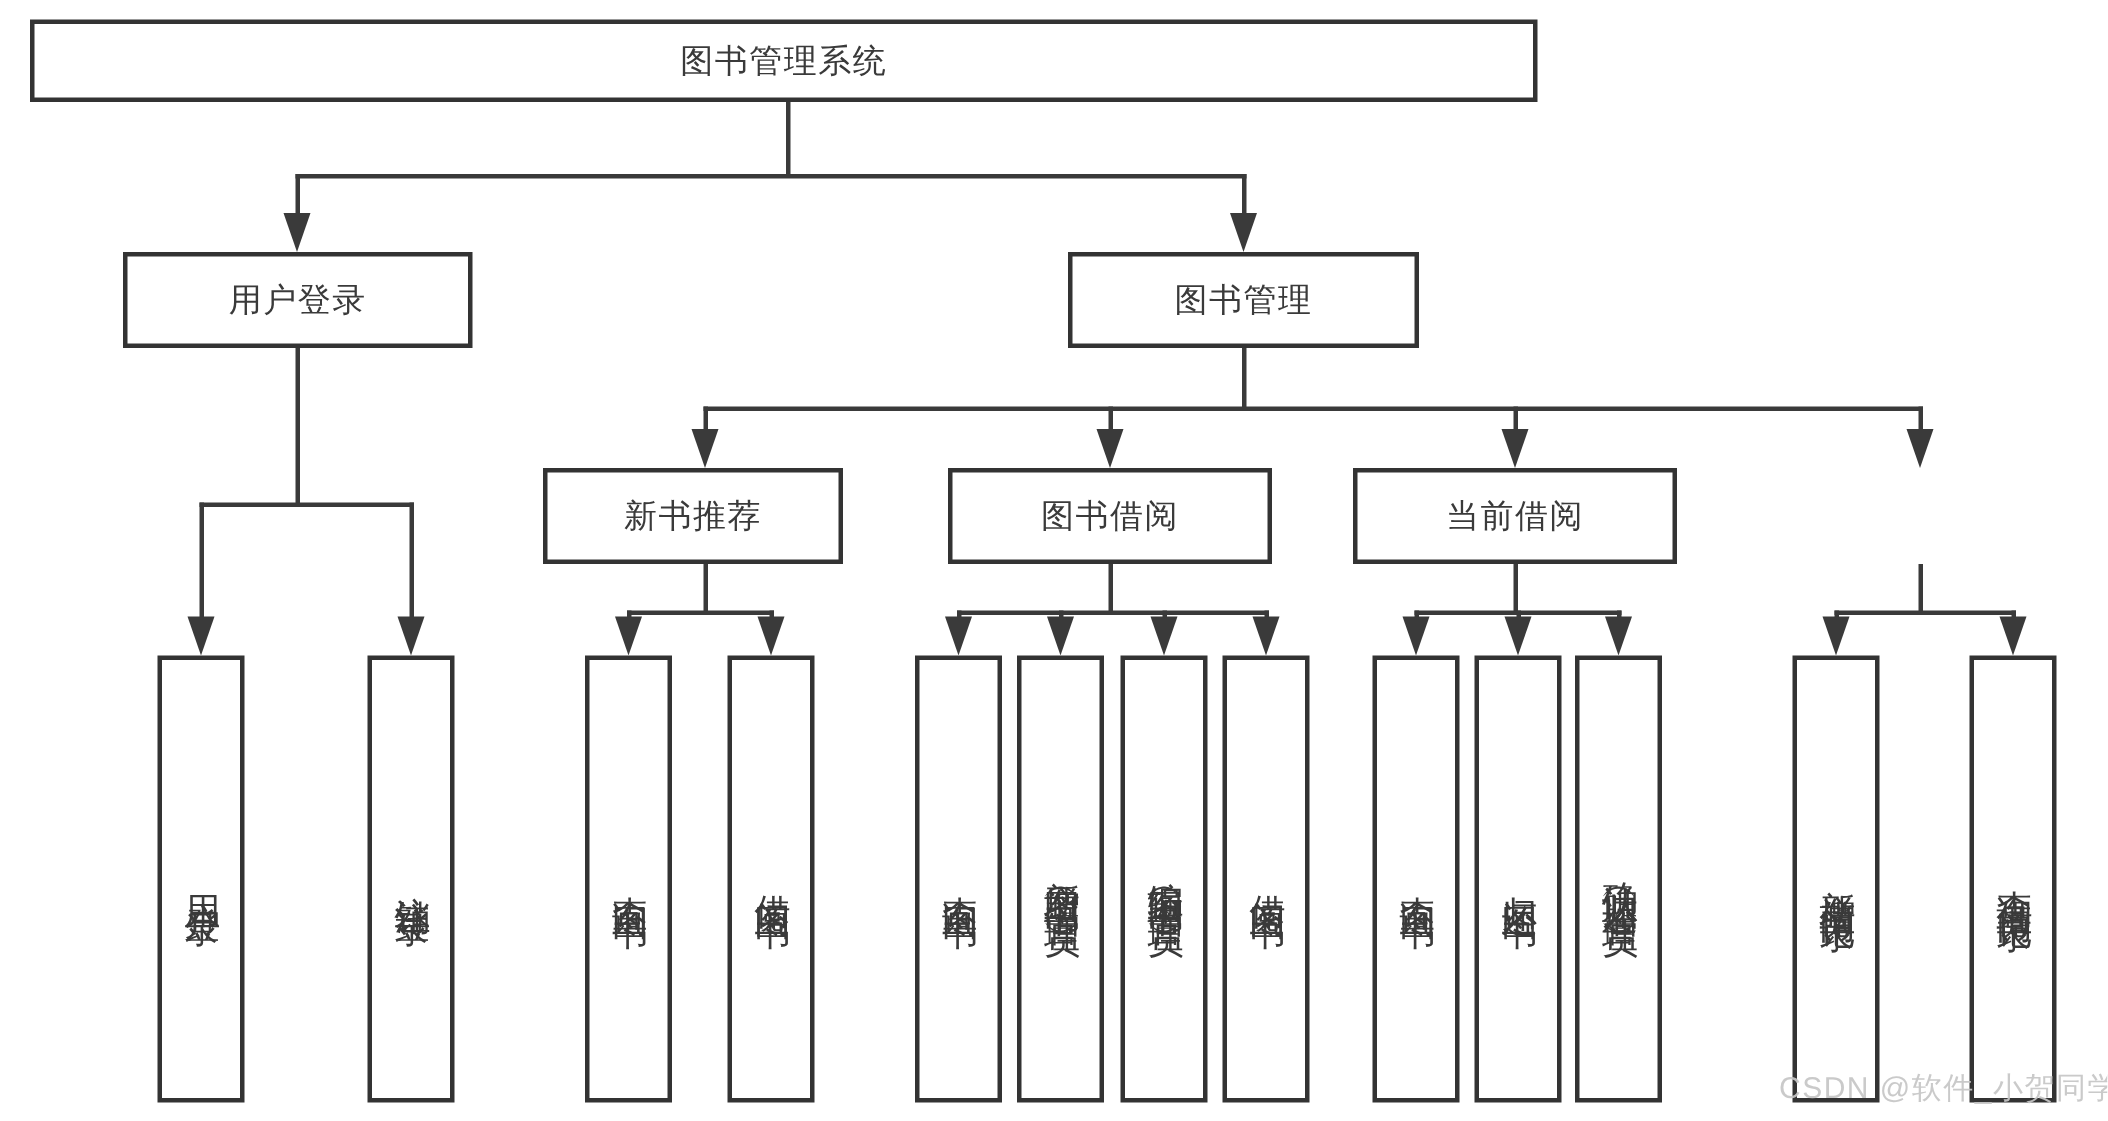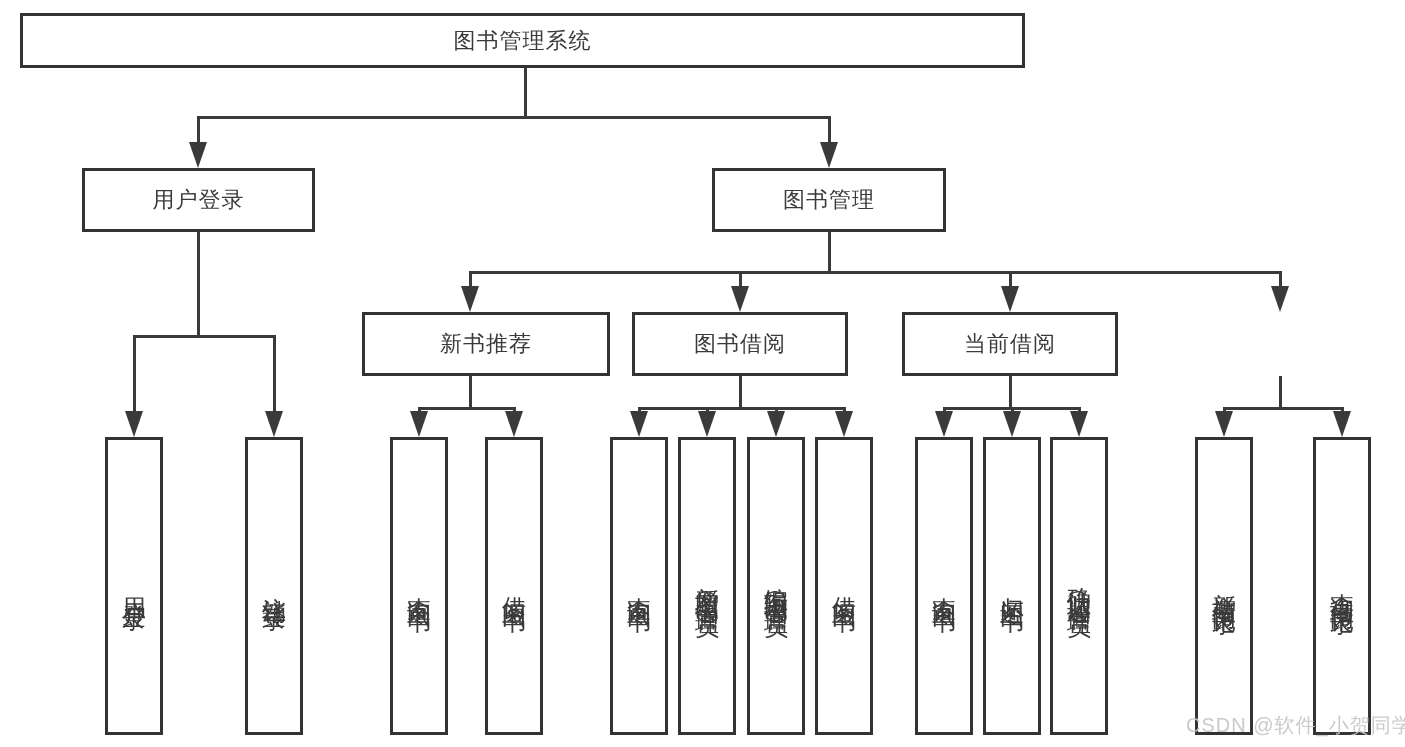--- a/index.html
+++ b/index.html
@@ -65,21 +65,21 @@
   <div class="hline" style="left:469px;top:271px;width:813px"></div>
   <div class="shaft" style="left:469px;top:271px;height:18px"></div>
   <div class="arrowhead" style="left:461px;top:286px"></div>
   <div class="shaft" style="left:739px;top:271px;height:18px"></div>
   <div class="arrowhead" style="left:731px;top:286px"></div>
   <div class="shaft" style="left:1009px;top:271px;height:18px"></div>
   <div class="arrowhead" style="left:1001px;top:286px"></div>
   <div class="shaft" style="left:1279px;top:271px;height:18px"></div>
   <div class="arrowhead" style="left:1271px;top:286px"></div>
 
-  <div class="box hbox" style="left:362px;top:312px;width:248px;height:64px">
+  <div class="box hbox" style="left:362px;top:312px;width:200px;height:64px">
     <span>新书推荐</span>
   </div>
   <div class="box hbox" style="left:902px;top:312px;width:216px;height:64px">
     <span>当前借阅</span>
   </div>
   <div class="box hbox" style="left:632px;top:312px;width:216px;height:64px">
     <span>图书借阅</span>
   </div>
 
   <div class="vline" style="left:469px;top:376px;height:33px"></div>

